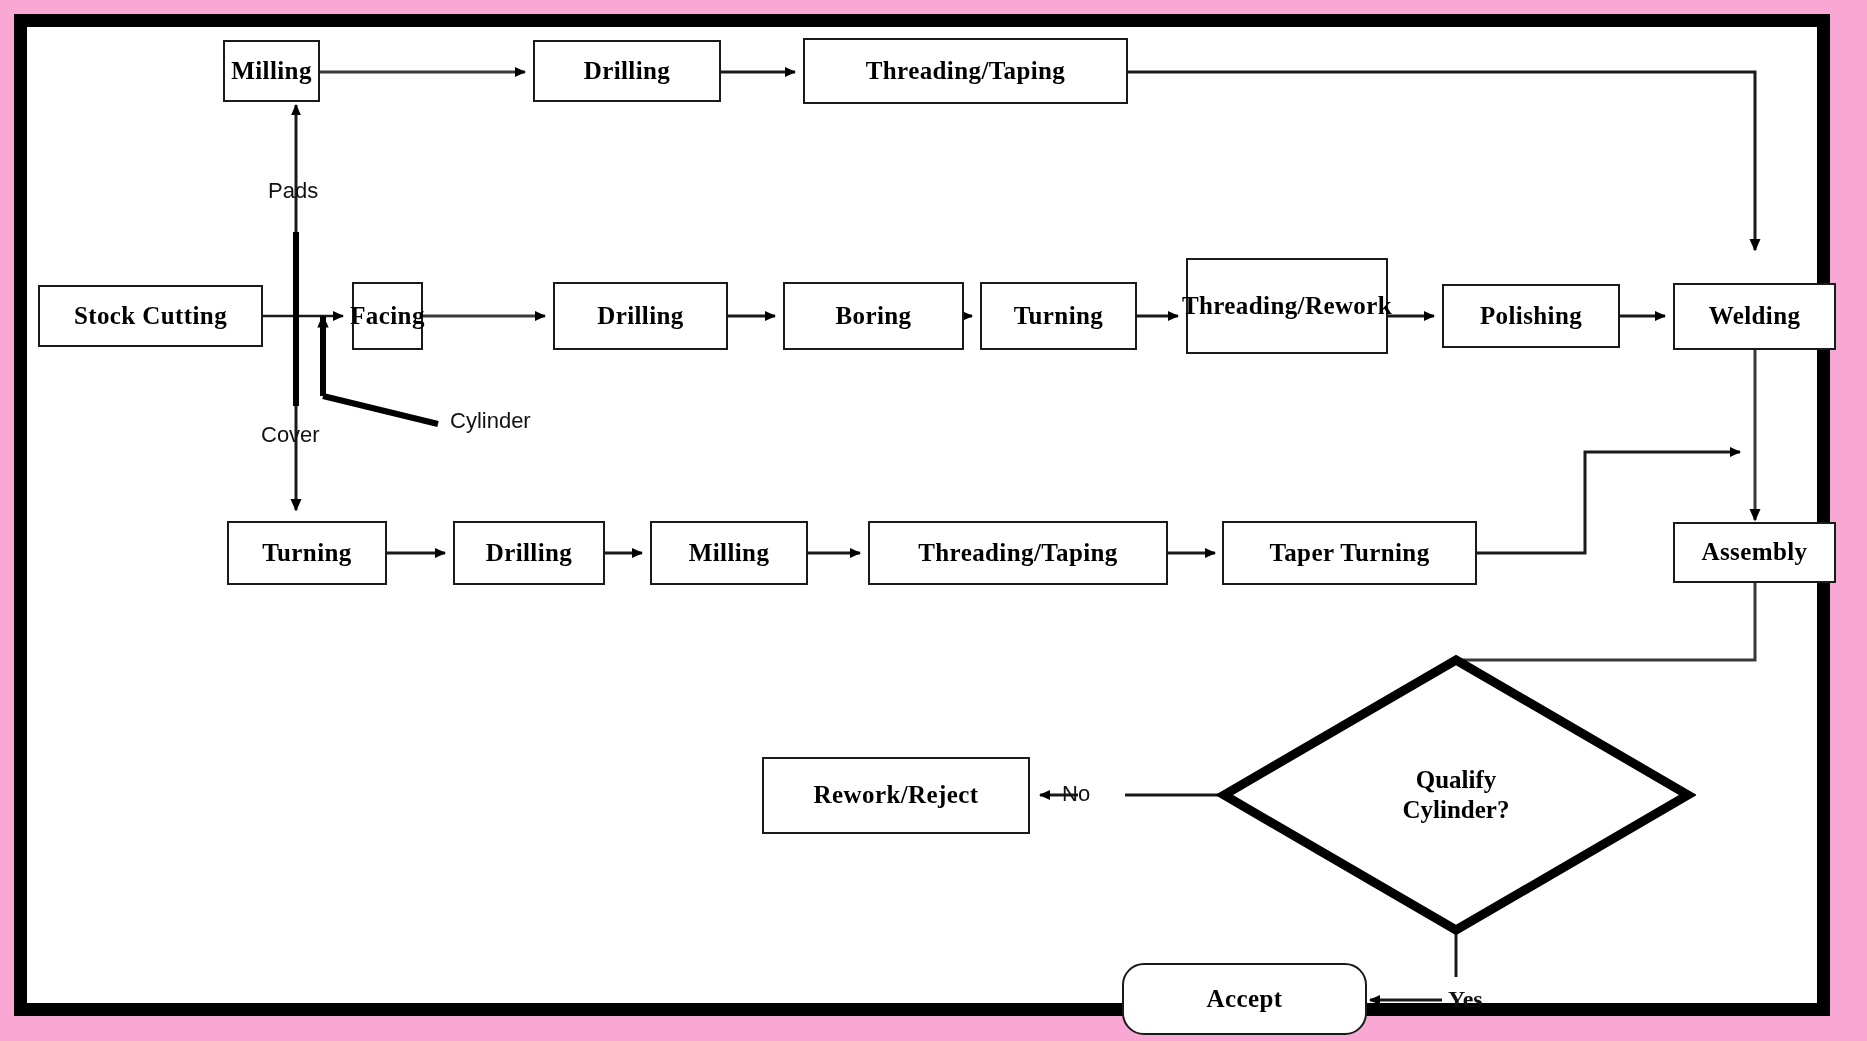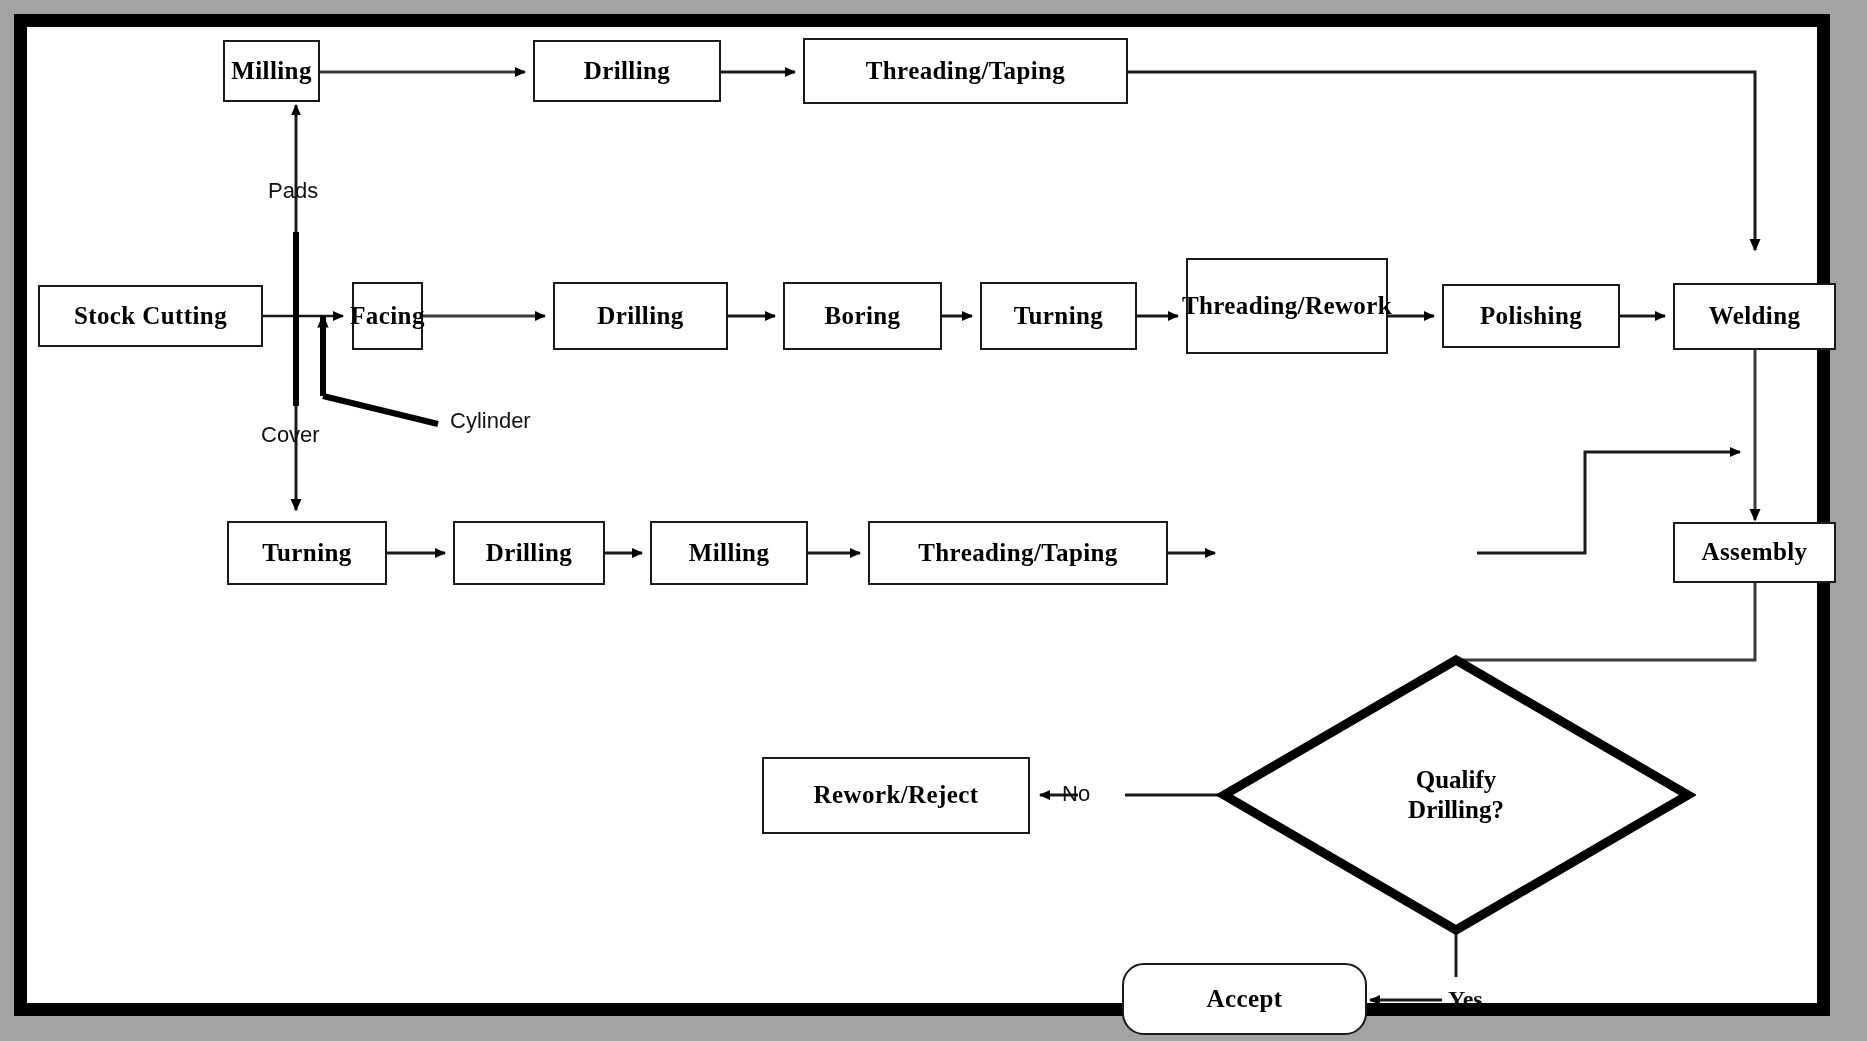--- a/index.html
+++ b/index.html
@@ -8,21 +8,21 @@
     padding: 0;
     background: #ffffff;
   }
   body {
     font-family: "Liberation Serif", "DejaVu Serif", serif;
   }
   #page {
     position: relative;
     width: 1867px;
     height: 1041px;
-    background: #a3a3a3;
+    background: #f9a8d4;
     overflow: hidden;
   }
   
   #frame {
     position: absolute;
     left: 14px;
     top: 14px;
     width: 1816px;
     height: 1002px;
     border: 13px solid #000000;
@@ -165,56 +165,57 @@
     <div class="node" style="left:533px; top:40px; width:188px; height:62px;">Drilling</div>
 
     <div class="node" style="left:803px; top:38px; width:325px; height:66px;">Threading/Taping</div>
 
     <div class="node" style="left:38px; top:285px; width:225px; height:62px;">Stock Cutting</div>
 
     <div class="node" style="left:352px; top:282px; width:71px; height:68px;">Facing</div>
 
     <div class="node" style="left:553px; top:282px; width:175px; height:68px;">Drilling</div>
 
-    <div class="node" style="left:783px; top:282px; width:159px; height:68px;">Boring</div>
+    <div class="node" style="left:783px; top:282px; width:181px; height:68px;">Boring</div>
 
     <div class="node" style="left:980px; top:282px; width:157px; height:68px;">Turning</div>
 
     <div class="node two-line" style="left:1186px; top:258px; width:202px; height:96px; flex-direction:row;">
       <span>Threading/</span>
       <span>Rework</span>
     </div>
 
     <div class="node" style="left:1442px; top:284px; width:178px; height:64px;">Polishing</div>
 
     <div class="node" style="left:227px; top:521px; width:160px; height:64px;">Turning</div>
 
     <div class="node" style="left:453px; top:521px; width:152px; height:64px;">Drilling</div>
 
     <div class="node" style="left:650px; top:521px; width:158px; height:64px;">Milling</div>
 
     <div class="node" style="left:868px; top:521px; width:300px; height:64px;">Threading/Taping</div>
 
+    <div class="node" style="left:1222px; top:521px; width:255px; height:64px;">Taper Turning</div>
 
     <div class="node" style="left:1673px; top:522px; width:163px; height:61px;">Assembly</div>
 
     <div class="node" style="left:1673px; top:283px; width:163px; height:67px;">Welding</div>
 
     <div class="node" style="left:762px; top:757px; width:268px; height:77px;">Rework/Reject</div>
 
     <div class="node" style="left:1122px; top:963px; width:245px; height:72px;border-radius:22px;">Accept</div>
 
     <div class="diamond-wrap" style="left:1216px; top:652px; width:480px; height:286px;">
       <svg width="480" height="286" viewBox="0 0 480 286">
         <polygon points="240,8 472,143 240,278 8,143" fill="#ffffff" stroke="#000000" stroke-width="9"></polygon>
       </svg>
       <div class="diamond-label">
         <div>
           <div>Qualify</div>
-          <div>Drilling?</div>
+          <div>Cylinder?</div>
         </div>
       </div>
     </div>
 
     <div class="edge-label" style="left:268px; top:178px;">Pads</div>
 
     <div class="edge-label" style="left:261px; top:422px;">Cover</div>
 
     <div class="edge-label" style="left:450px; top:408px;">Cylinder</div>
 

